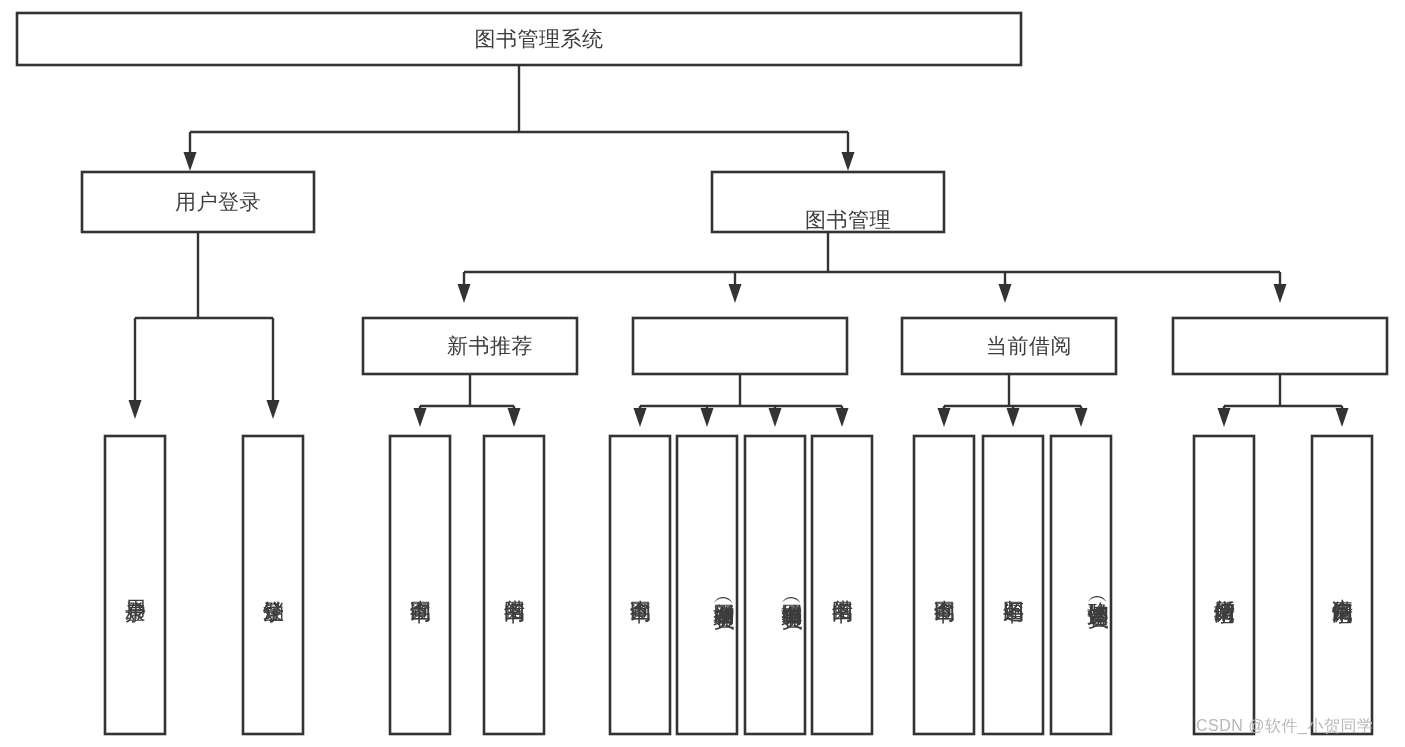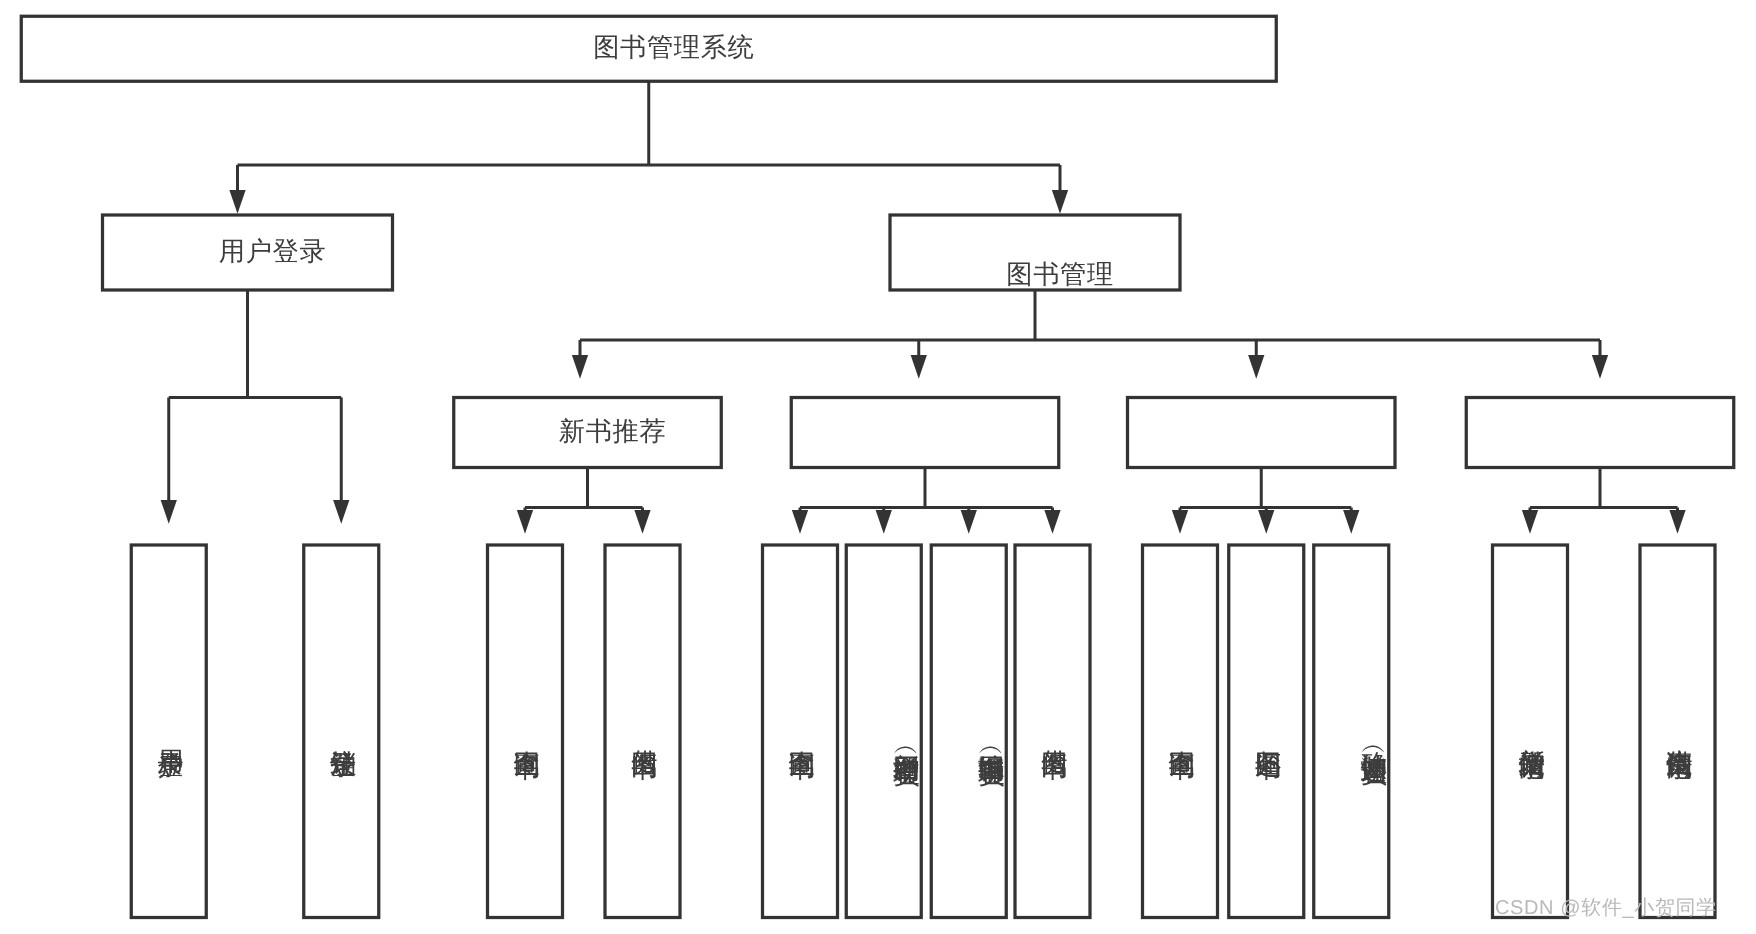--- a/index.html
+++ b/index.html
@@ -189,20 +189,21 @@
     <rect class="node-box" x="1194" y="436" width="60" height="298"></rect>
     <rect class="node-box" x="1312" y="436" width="60" height="298"></rect>
   </svg>
 
   <div class="node-label-h" style="left:17px; top:13px; width:1004px; height:52px;">图书管理系统</div>
 
   <div class="node-label-h" style="left:82px; top:172px; width:232px; height:60px;">用户登录</div>
   <div class="node-label-h" style="left:712px; top:172px; width:232px; height:60px;margin-top:18px;">图书管理</div>
 
   <div class="node-label-h" style="left:363px; top:318px; width:214px; height:56px;">新书推荐</div>
+  <div class="node-label-h" style="left:902px; top:318px; width:214px; height:56px;">当前借阅</div>
 
   <div class="node-label-v" style="left:105px; top:436px; width:60px; height:298px;">用户登录</div>
   <div class="node-label-v" style="left:243px; top:436px; width:60px; height:298px;">注销登录</div>
 
   <div class="node-label-v" style="left:390px; top:436px; width:60px; height:298px;">查询图书</div>
   <div class="node-label-v" style="left:484px; top:436px; width:60px; height:298px;">借阅图书</div>
 
   <div class="node-label-v" style="left:610px; top:436px; width:60px; height:298px;">查询图书</div>
   <div class="node-label-v" style="left:677px; top:436px; width:60px; height:298px; align-items:flex-start; padding-top:10px; box-sizing:border-box;">新增图书（管理员）</div>
   <div class="node-label-v" style="left:745px; top:436px; width:60px; height:298px; align-items:flex-start; padding-top:10px; box-sizing:border-box;">编辑图书（管理员）</div>

